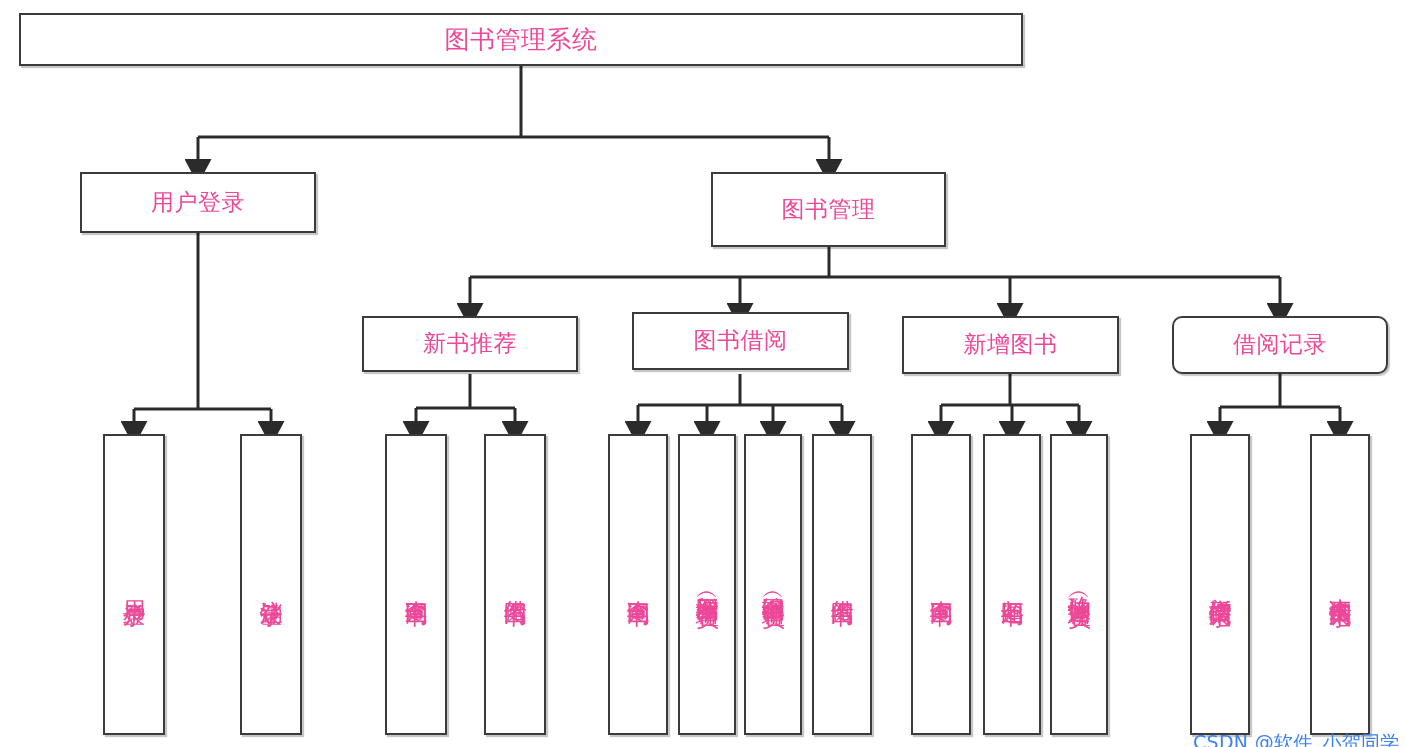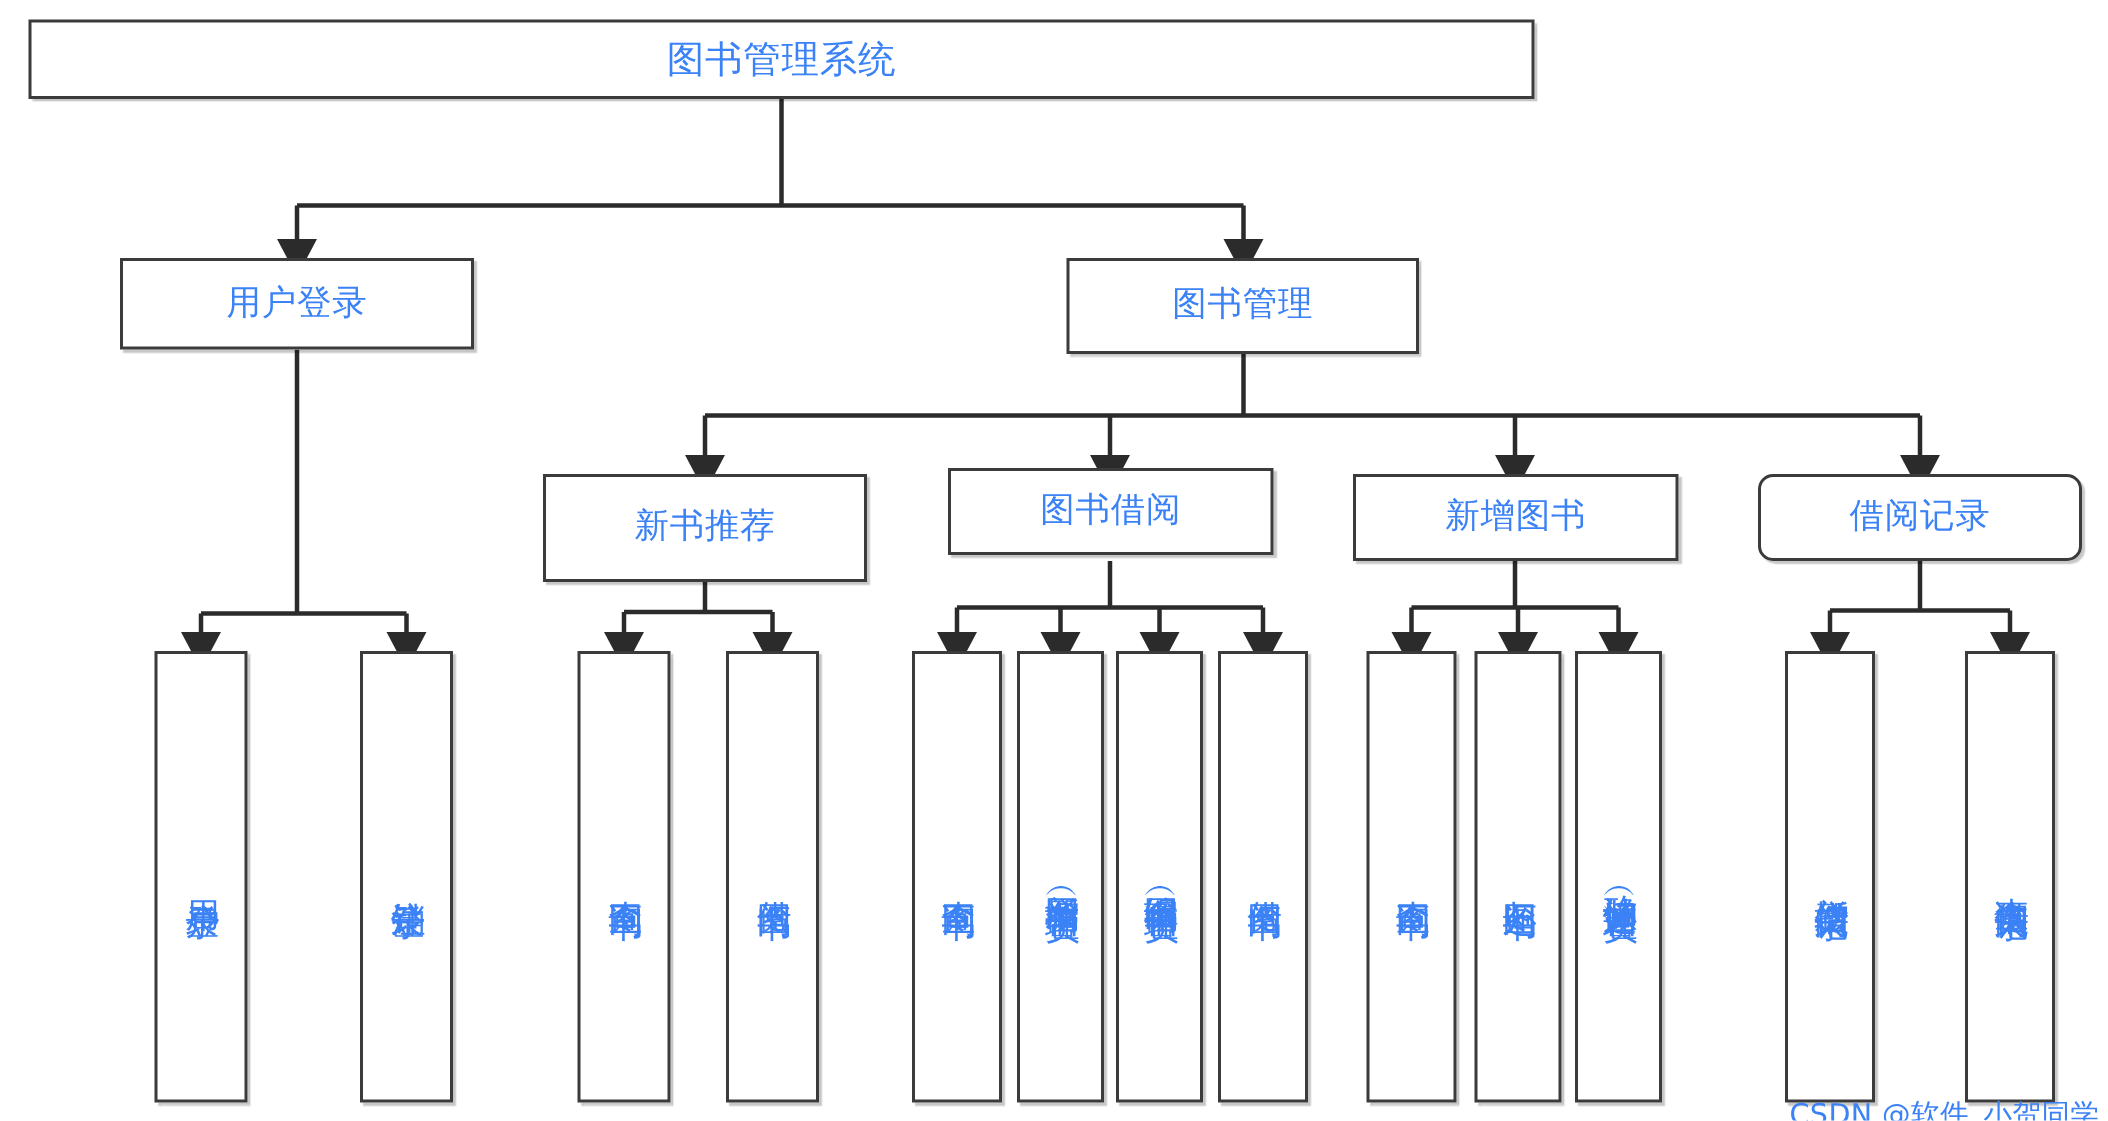--- a/index.html
+++ b/index.html
@@ -30,21 +30,21 @@
   }
   .node-box {
     position: absolute;
     box-sizing: border-box;
     background: #ffffff;
     border: 2.5px solid #3b3b3b;
     box-shadow: 2px 2px 1px rgba(0,0,0,0.22);
     display: flex;
     align-items: center;
     justify-content: center;
-    color: #3b82f6;
+    color: #ec4899;
   }
   .node-label {
     text-align: center;
     line-height: 1.12;
     letter-spacing: 0.5px;
     white-space: pre-wrap;
   }
   
   .level-root .node-label {
     font-size: 25px;
@@ -126,24 +126,24 @@
       </g>
   </svg>
 
   <div id="node-layer">
       <div class="node-box level-root" style="left: 19px; top: 13px; width: 1004px; height: 53px;">
         <span class="node-label">图书管理系统</span>
       </div>
       <div class="node-box level-2" style="left: 80px; top: 172px; width: 236px; height: 61px;">
         <span class="node-label">用户登录</span>
       </div>
-      <div class="node-box level-2" style="left: 711px; top: 172px; width: 235px; height: 64px;">
+      <div class="node-box level-2" style="left: 711px; top: 172px; width: 235px; height: 75px;">
         <span class="node-label">图书管理</span>
       </div>
-      <div class="node-box level-3" style="left: 362px; top: 316px; width: 216px; height: 72px;">
+      <div class="node-box level-3" style="left: 362px; top: 316px; width: 216px; height: 56px;">
         <span class="node-label">新书推荐</span>
       </div>
       <div class="node-box level-3" style="left: 632px; top: 312px; width: 217px; height: 58px;">
         <span class="node-label">图书借阅</span>
       </div>
       <div class="node-box level-3" style="left: 902px; top: 316px; width: 217px; height: 58px;">
         <span class="node-label">新增图书</span>
       </div>
       <div class="node-box level-3" style="left: 1172px; top: 316px; width: 216px; height: 58px; border-radius: 10px;">
         <span class="node-label">借阅记录</span>

